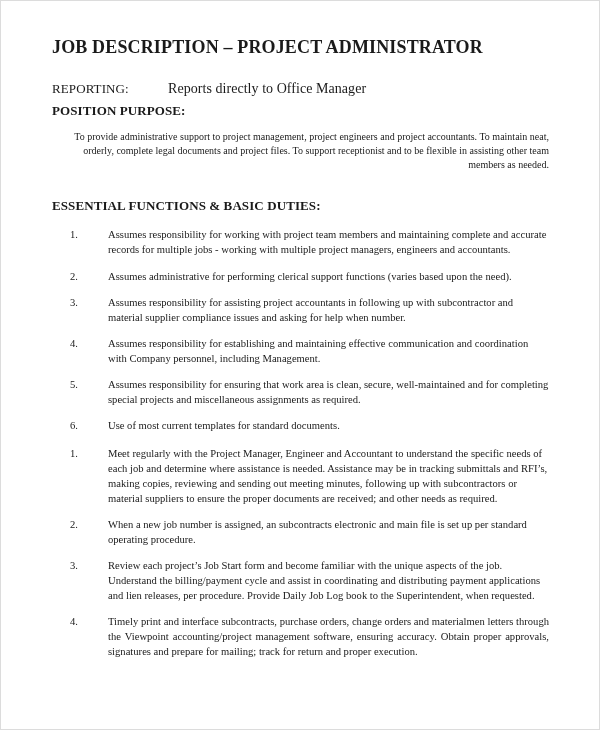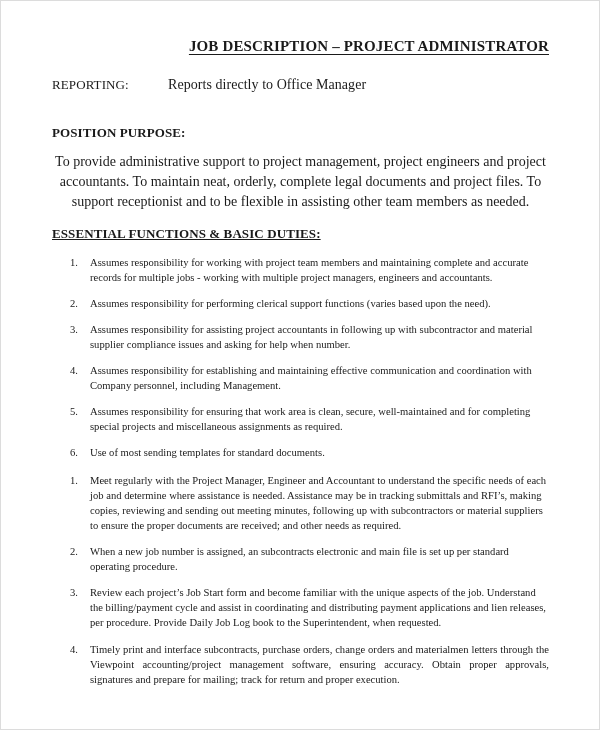--- a/index.html
+++ b/index.html
@@ -19,25 +19,24 @@
     position: relative;
     box-sizing: border-box;
     width: 600px;
     height: 730px;
     background: #ffffff;
     border: 1px solid #dcdcdc;
     padding: 28px 50px 0 51px;
   }
 
   .doc-title {
-    text-align: right;
+    text-align: left;
     font-weight: bold;
-    font-size: 15px;
+    font-size: 18px;
     letter-spacing: 0.15px;
-    text-decoration: underline;
     text-underline-offset: 2.5px;
     margin: 8px 0 0 0;
     line-height: 1.2;
   }
 
   .reporting-row {
     display: flex;
     margin-top: 22px;
     align-items: flex-start;
   }
@@ -47,34 +46,33 @@
     flex: 0 0 116px;
     letter-spacing: 0.1px;
   }
   .reporting-value {
     font-size: 14px;
     letter-spacing: 0.05px;
   }
 
   .section-heading {
     font-size: 13px;
-    margin-top: 32px;
+    margin-top: 6px;
     letter-spacing: 0.1px;
     line-height: 1.25;
   }
   .section-heading.spaced-top {
-    margin-top: 14px;
-    text-decoration: underline;
+    margin-top: 26px;
   }
 
   .body-para {
-    font-size: 14px;
+    font-size: 10px;
     line-height: 1.42;
     margin-top: 6px;
-    text-align: center;
+    text-align: right;
   }
 
   ol.duties {
     list-style: none;
     margin: 13px 0 0 0;
     padding: 0;
   }
   ol.duties > li {
     position: relative;
     padding-left: 38px;
@@ -87,20 +85,21 @@
   }
   ol.duties > li .num {
     position: absolute;
     left: 18px;
     top: 0;
     width: 20px;
     font-size: 10.6px;
   }
   ol.duties > li .txt {
     display: block;
+    margin-left: 18px;
   }
   ol.duties > li.justify .txt {
     text-align: justify;
   }
 
   .list-specific {
     margin-top: 14px;
   }
   .list-specific > li {
     margin-bottom: 12px;
@@ -124,37 +123,37 @@
 
   <h2 class="section-heading spaced-top">ESSENTIAL FUNCTIONS &amp; BASIC DUTIES:</h2>
 
   <ol class="duties" id="essential-list">
       <li>
         <span class="num">1.</span>
         <span class="txt">Assumes responsibility for working with project team members and maintaining complete and accurate records for multiple jobs - working with multiple project managers, engineers and accountants.</span>
       </li>
       <li>
         <span class="num">2.</span>
-        <span class="txt">Assumes responsibility for performing clerical support functions (varies based upon the need).</span>
+        <span class="txt">Assumes administrative for performing clerical support functions (varies based upon the need).</span>
       </li>
       <li>
         <span class="num">3.</span>
         <span class="txt">Assumes responsibility for assisting project accountants in following up with subcontractor and material supplier compliance issues and asking for help when number.</span>
       </li>
       <li>
         <span class="num">4.</span>
         <span class="txt">Assumes responsibility for establishing and maintaining effective communication and coordination with Company personnel, including Management.</span>
       </li>
       <li>
         <span class="num">5.</span>
         <span class="txt">Assumes responsibility for ensuring that work area is clean, secure, well-maintained and for completing special projects and miscellaneous assignments as required.</span>
       </li>
       <li>
         <span class="num">6.</span>
-        <span class="txt">Use of most sending templates for standard documents.</span>
+        <span class="txt">Use of most current templates for standard documents.</span>
       </li>
     </ol>
 
 
   <ol class="duties list-specific" id="specific-list">
       <li>
         <span class="num">1.</span>
         <span class="txt">Meet regularly with the Project Manager, Engineer and Accountant to understand the specific needs of each job and determine where assistance is needed.  Assistance may be in tracking submittals and RFI’s, making copies, reviewing and sending out meeting minutes, following up with subcontractors or material suppliers to ensure the proper documents are received; and other needs as required.</span>
       </li>
       <li>

